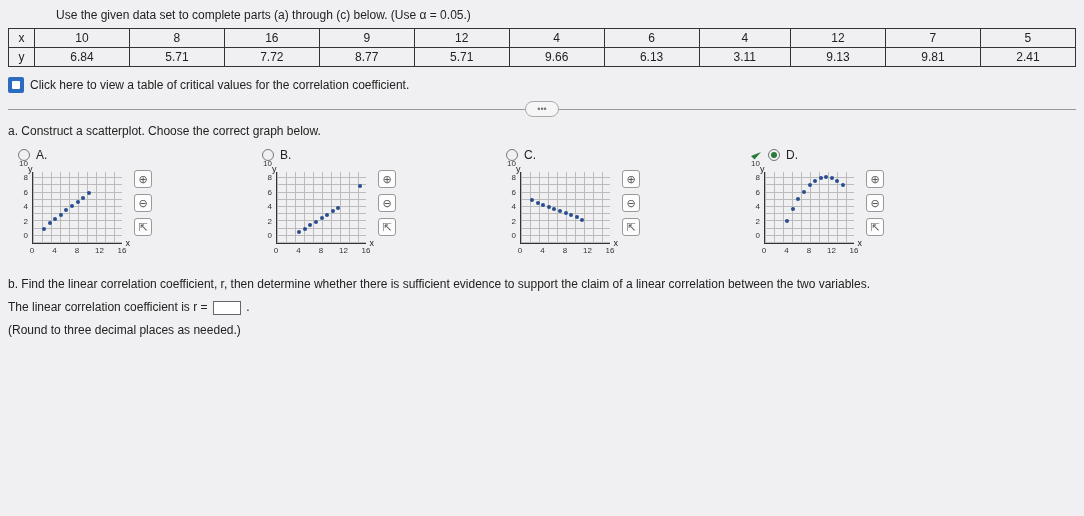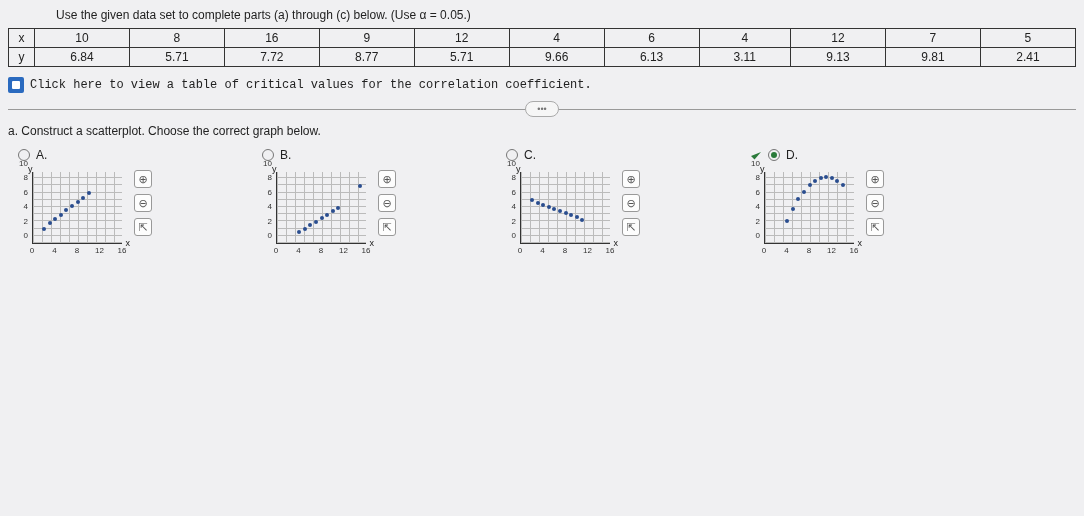--- a/index.html
+++ b/index.html
@@ -16,21 +16,21 @@
   .topline { margin-bottom: 6px; margin-left: 48px; }
   table.data { border-collapse: collapse; width: 100%; margin-bottom: 10px; }
   table.data td, table.data th {
     border: 1px solid #333;
     text-align: center;
     padding: 2px 0;
     font-size: 12px;
     font-weight: normal;
   }
   table.data th { width: 26px; }
-  .link-row { display: flex; align-items: center; gap: 6px; margin-bottom: 16px; font-family: Liberation Mono, monospace; }
+  .link-row { display: flex; align-items: center; gap: 6px; margin-bottom: 16px; }
   .link-icon {
     width: 16px; height: 16px; background: #2a6abf; border-radius: 2px;
     display: flex; align-items: center; justify-content: center;
   }
   .link-icon svg { width: 10px; height: 10px; fill: #fff; }
   .link-text { color: #222; }
   hr.sep {
     border: none; border-top: 1px solid #999; margin: 0 0 14px 0;
     position: relative;
   }
@@ -347,13 +347,20 @@
         <div class="mini-btn">
             <span>⇱</span>
           </div>
       </div>
     </div>
   </div>
 
 </div>
 
 <div class="part-b">
+  <p>b. Find the linear correlation coefficient, r, then determine whether there is sufficient evidence to support the claim of a linear correlation between the two variables.</p>
+  <p>
+    <span>The linear correlation coefficient is r =</span>
+    <span class="blank"></span>
+    <span>.</span>
+  </p>
+  <p>(Round to three decimal places as needed.)</p>
 </div>
 
 </body></html>

